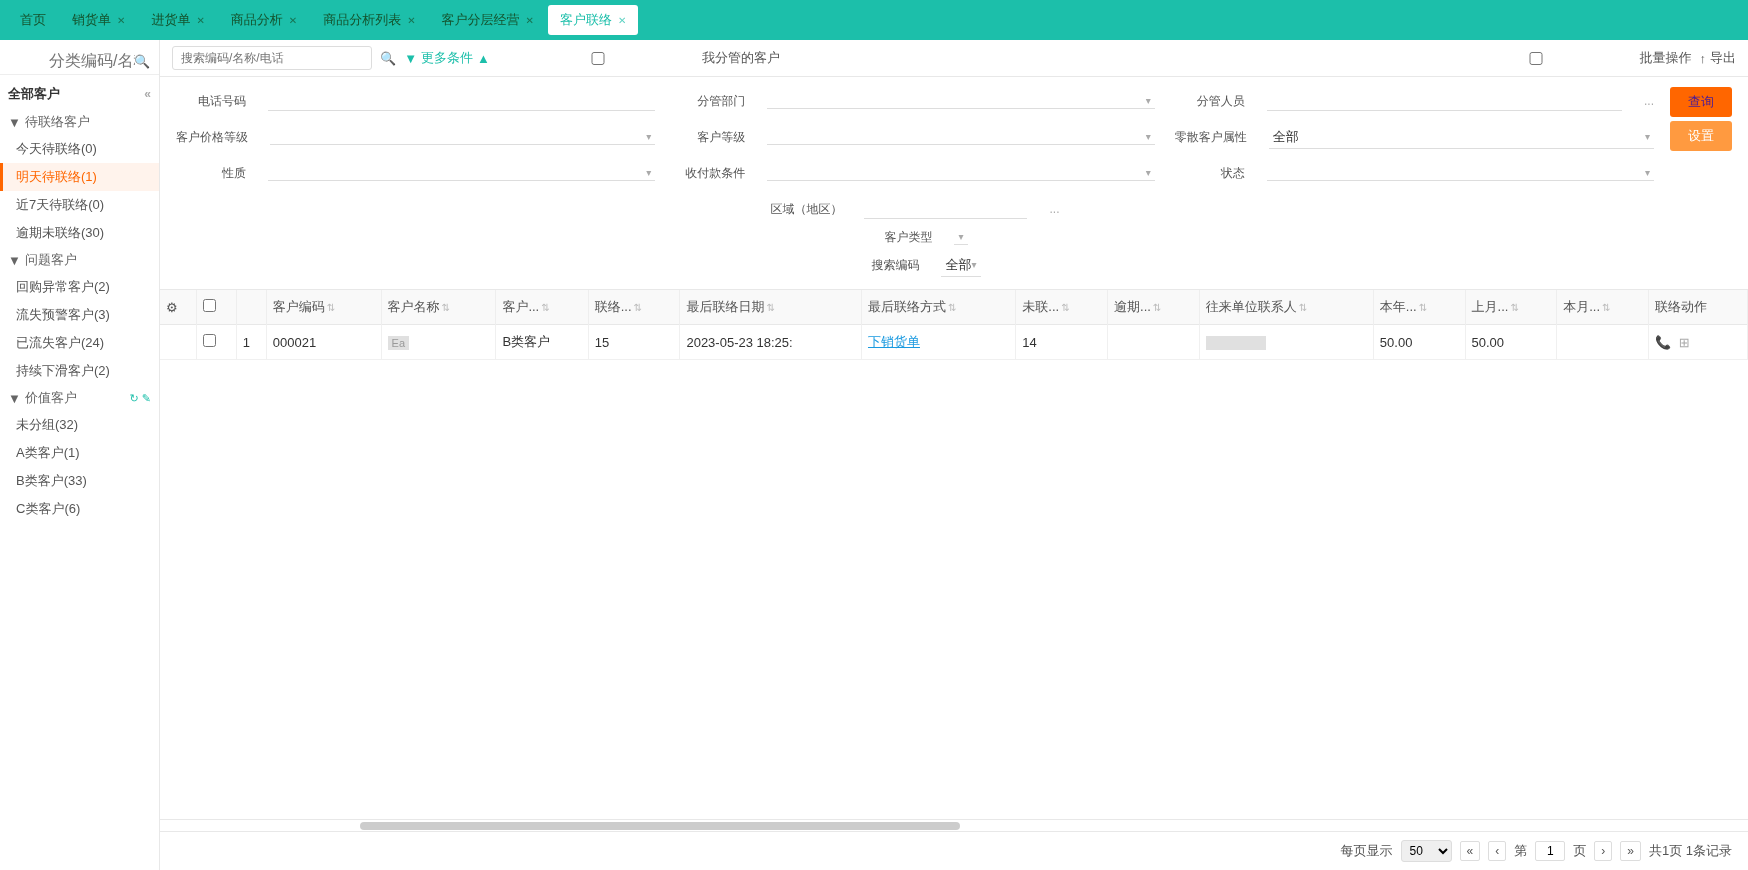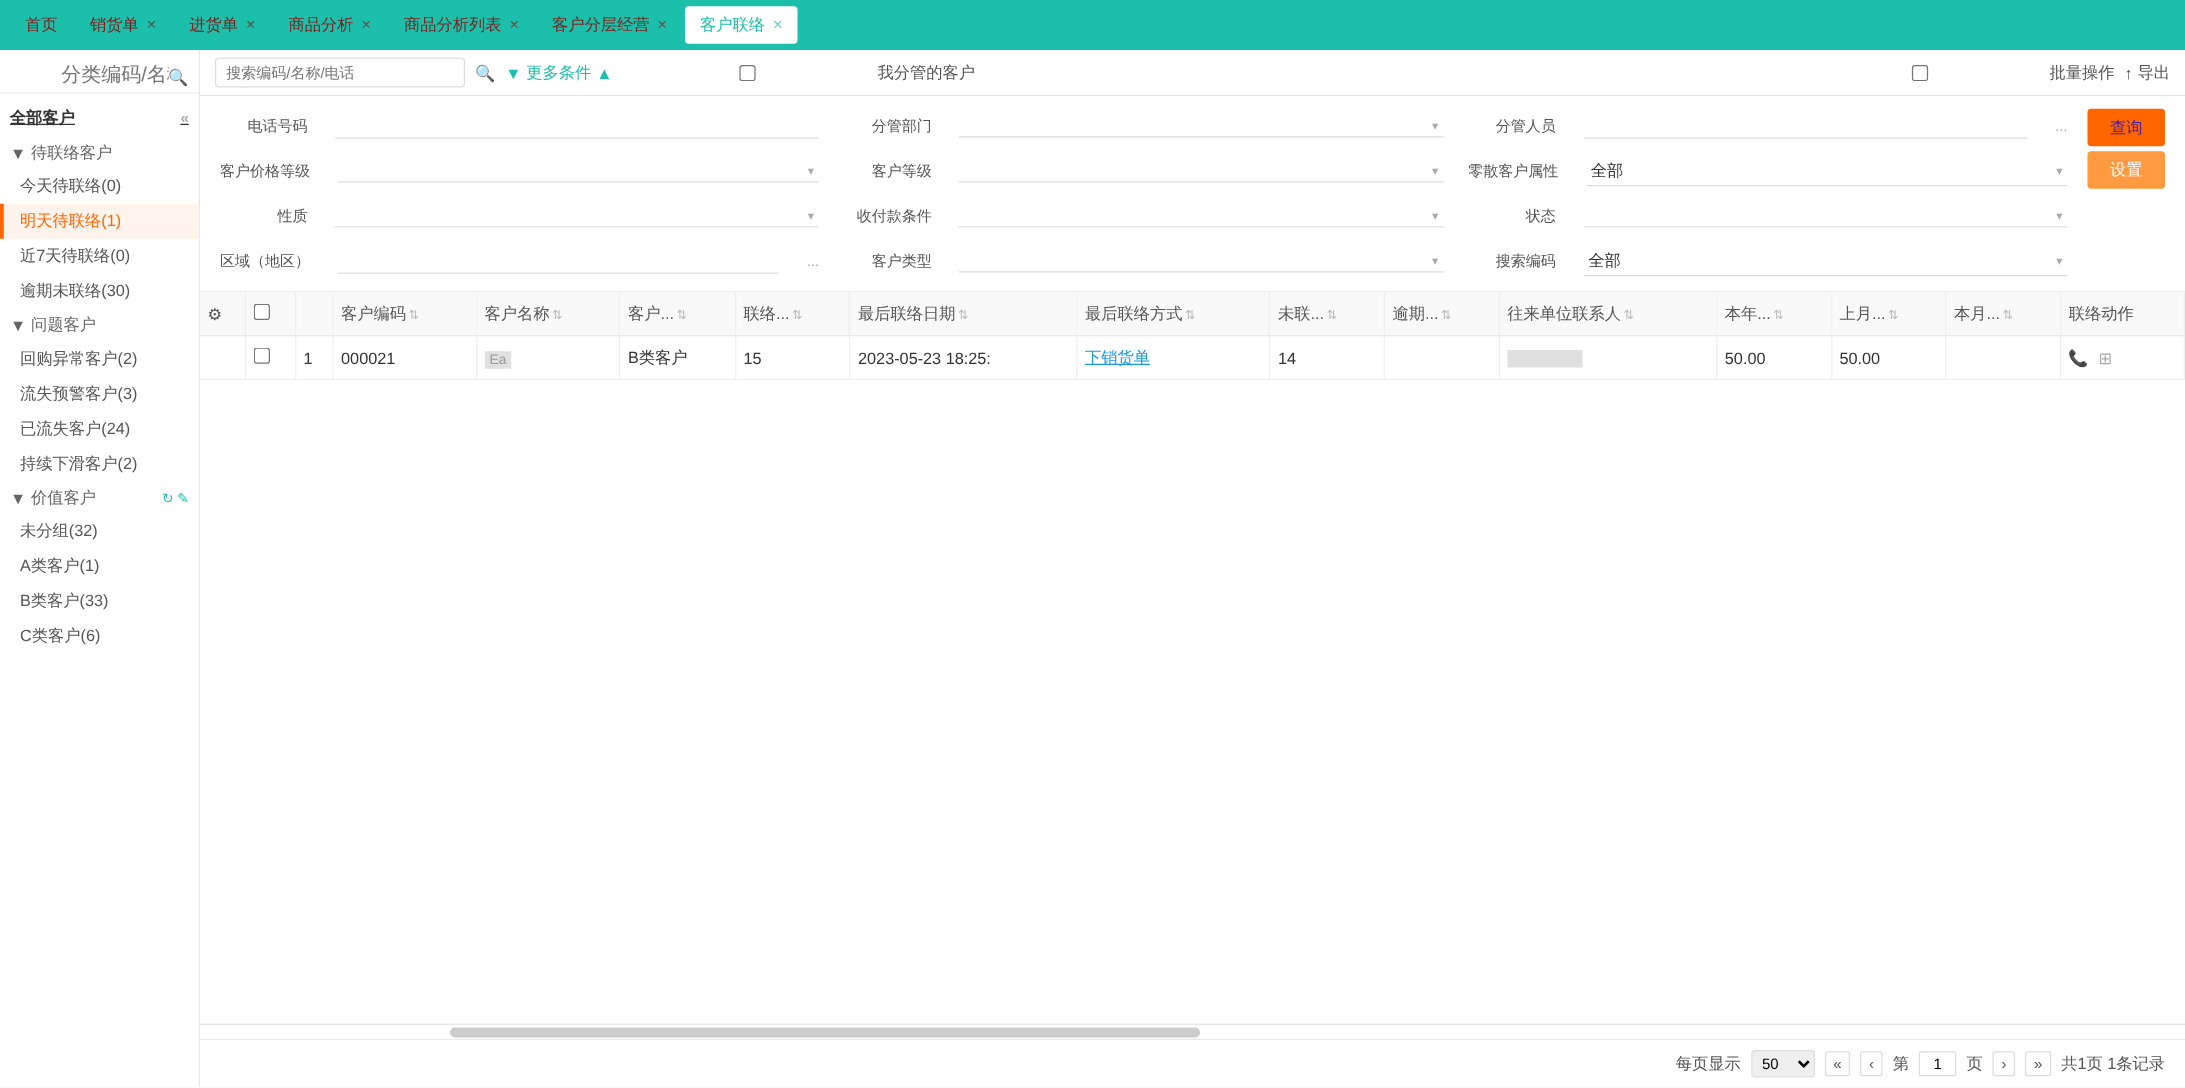--- a/index.html
+++ b/index.html
@@ -8,21 +8,21 @@
     
     .top-nav {
       background: #1cbfaa;
       height: 40px;
       display: flex;
       align-items: center;
       padding: 0 8px;
       gap: 2px;
     }
     .nav-item {
-      color: #7f1d1d;
+      color: #14532d;
       padding: 6px 12px;
       cursor: pointer;
       border-radius: 3px;
       white-space: nowrap;
       font-size: 13px;
       display: flex;
       align-items: center;
       gap: 4px;
     }
     .nav-item.active { background: #fff; color: #1cbfaa; }
@@ -61,21 +61,20 @@
     }
     .sidebar-search .search-icon { color: #aaa; font-size: 13px; cursor: pointer; }
     .sidebar-section-title {
       display: flex;
       align-items: center;
       padding: 6px 8px;
       font-weight: bold;
       color: #333;
       font-size: 13px;
       justify-content: space-between;
-      text-decoration: underline;
     }
     .sidebar-section-title .collapse-icon { color: #aaa; font-size: 12px; cursor: pointer; }
     .sidebar-group-label {
       padding: 4px 8px;
       color: #666;
       font-size: 12px;
       display: flex;
       align-items: center;
       gap: 4px;
     }
@@ -146,21 +145,21 @@
       background: #fff;
       border-bottom: 1px solid #e8e8e8;
       padding: 10px 16px;
     }
     .filter-row {
       display: flex;
       align-items: center;
       gap: 0;
       margin-bottom: 8px;
     }
-    .filter-row:last-child { margin-bottom: 0; }
+    .filter-row:last-child { margin-bottom: 0; flex-direction: column; }
     .filter-cell {
       flex: 1;
       display: flex;
       align-items: center;
       gap: 22px;
       min-height: 28px;
     }
     .filter-label {
       color: #555;
       white-space: nowrap;

